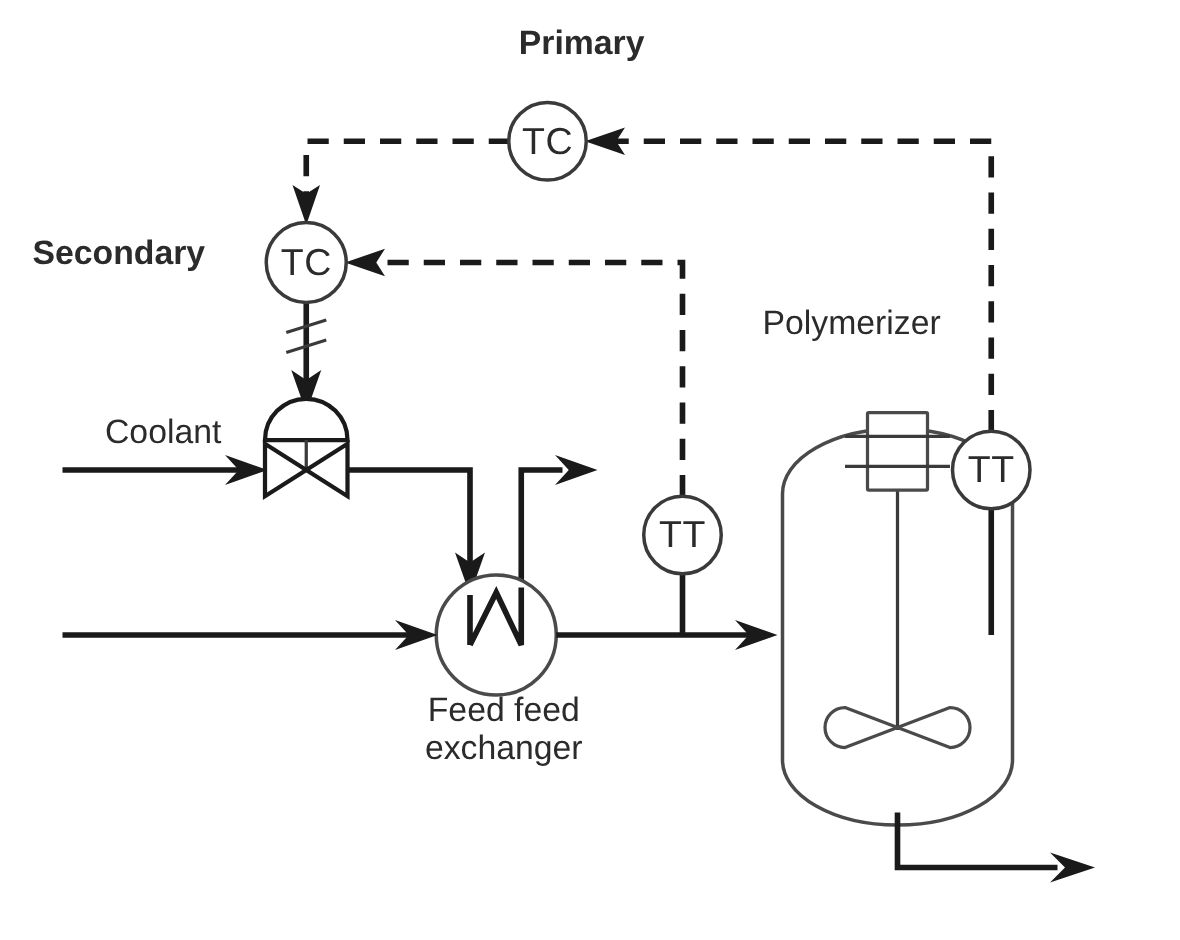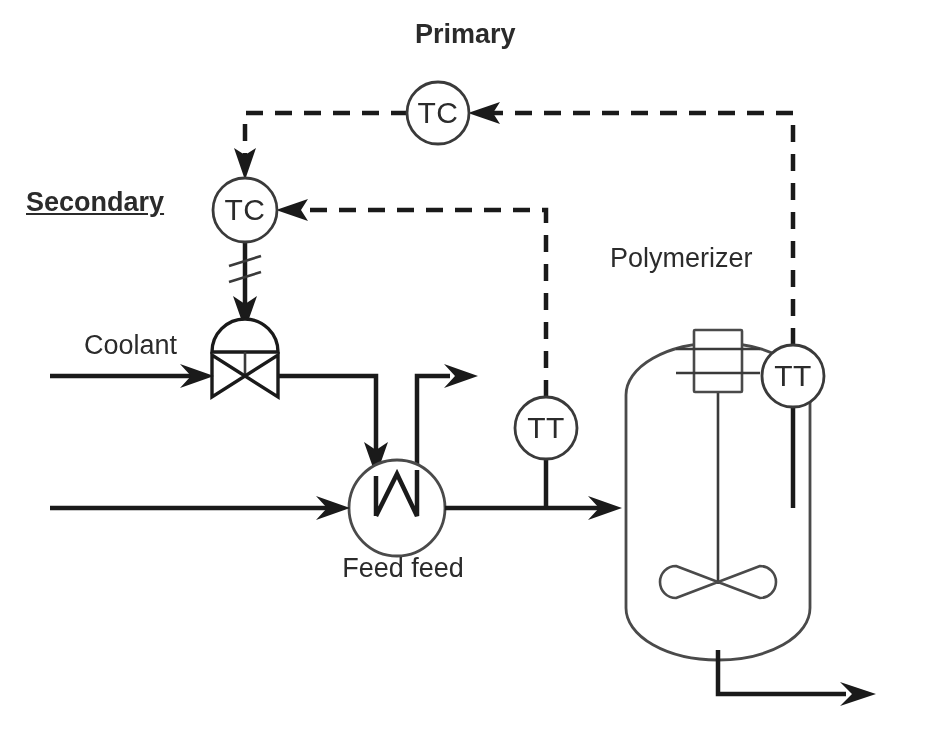--- a/index.html
+++ b/index.html
@@ -85,21 +85,21 @@
   }
   .diagram-label {
     position: absolute;
     font-family: "Liberation Sans", sans-serif;
     font-size: 27px;
     color: #2b2b2b;
     white-space: nowrap;
     line-height: 1.12;
   }
   .label-primary   { left: 385px; top: 19px; font-weight: bold; margin-left: 30px; }
-  .label-secondary { left: 26px;  top: 187px; font-weight: bold; text-decoration: underline; }
+  .label-secondary { left: 26px;  top: 187px; font-weight: bold; }
   .label-coolant   { left: 84px;  top: 330px; text-align: center; }
   .label-polyfeed  { left: 84px;  top: 461px; }
   .label-polymerizer { left: 610px; top: 243px; text-align: center; }
   .label-fhx {
     left: 323px; top: 553px;
     text-align: center;
     width: 160px;
   }
 </style>
 </head>
@@ -225,15 +225,16 @@
 
   <div class="diagram-label label-secondary">Secondary</div>
 
   <div class="diagram-label label-coolant">Coolant</div>
 
 
   <div class="diagram-label label-polymerizer">Polymerizer</div>
 
   <div class="diagram-label label-fhx">
     <div>Feed feed</div>
+    <div>exchanger</div>
   </div>
 
 </div>
 
 </body></html>

